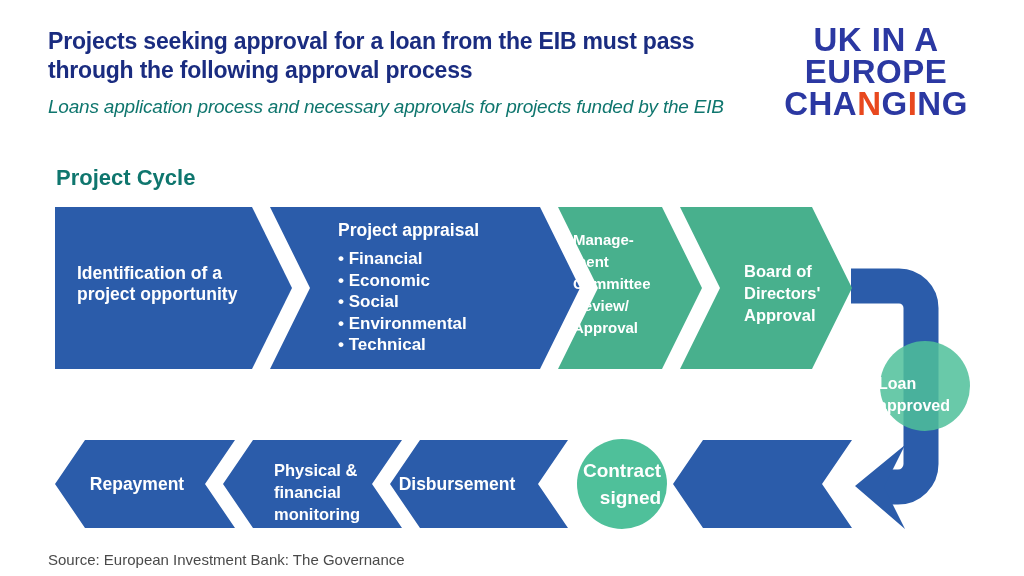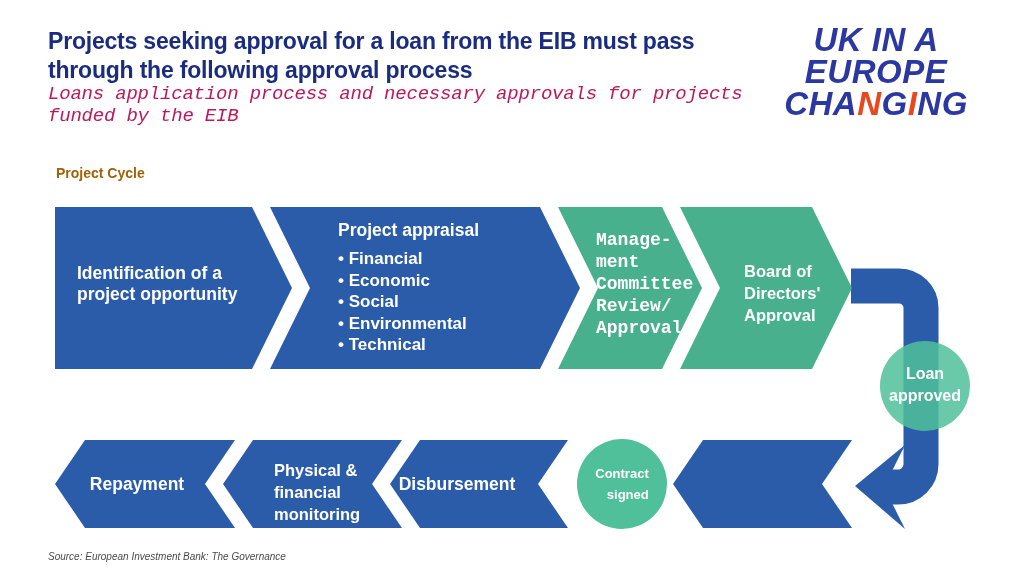--- a/index.html
+++ b/index.html
@@ -6,56 +6,56 @@
   .stage {
     position:relative; width:1024px; height:576px; background:#ffffff;
     font-family:"Liberation Sans", sans-serif; overflow:hidden;
   }
   .title {
     position:absolute; left:48px; top:27px; width:730px;
     font-size:23px; line-height:29px; font-weight:700;
     color:#1a2c80; white-space:pre-line; letter-spacing:-0.2px;
   }
   .subtitle {
-    position:absolute; left:48px; top:83px; width:740px;
-    font-size:19px; font-style:italic; color:#be185d; letter-spacing:-0.2px;font-family:Liberation Mono, monospace;
+    position:absolute; left:48px; top:96px; width:740px;
+    font-size:19px; font-style:italic; color:#0f766e; letter-spacing:-0.2px;
   }
   .logo {
     position:absolute; left:760px; top:24px; width:232px;
     text-align:center; font-weight:700; font-size:33px; line-height:32px;
-    color:#2b38a2; letter-spacing:0.5px;font-style:italic;
+    color:#2b38a2; letter-spacing:0.5px;
   }
   .logo .red { color:#e8481e; }
   .cycle-label {
     position:absolute; left:56px; top:165px;
-    font-size:14px; font-weight:700; color:#a16207;
+    font-size:22px; font-weight:700; color:#0f766e;
   }
   .diagram-svg { position:absolute; left:0; top:0; }
   .lbl {
     position:absolute; color:#ffffff; font-weight:700;
   }
   .pre { white-space:pre-line; }
   .center { display:flex; align-items:center; justify-content:center; text-align:right; }
   .c1 { left:77px; top:263px; width:190px; font-size:17.5px; line-height:21px; }
   .c2 { left:338px; top:220px; width:190px; }
   .c2-title { font-size:17.5px; font-weight:700; }
   .c2 ul { list-style:none; margin:7px 0 0 0; padding:0; }
   .c2 li { font-size:17px; line-height:21.5px; font-weight:700; }
   .c2 li::before { content:"\2022\00a0"; }
-  .c3 { left:596px; top:229px; width:110px; font-size:18px; line-height:22px;font-family:Liberation Mono, monospace; }
+  .c3 { left:573px; top:229px; width:110px; font-size:15px; line-height:22px; }
   .c4 { left:744px; top:260px; width:110px; font-size:16.5px; line-height:22px; }
-  .loan { left:878px; top:363px; width:94px; font-size:16px; line-height:21.5px; text-align:center; }
+  .loan { left:878px; top:373px; width:94px; font-size:16px; line-height:21.5px; }
   .repayment    { left:78px;  top:440px; width:118px; height:88px; font-size:17.5px; }
   .physical     { left:274px; top:449px; width:130px; font-size:16.5px; line-height:22px;margin-top:10px; }
   .disbursement { left:396px; top:440px; width:122px; height:88px; font-size:17.5px; }
-  .contract     { left:577px; top:440px; width:90px;  height:88px; font-size:13px; line-height:21px; }
+  .contract     { left:577px; top:440px; width:90px;  height:88px; font-size:19px; line-height:27px; }
   .negotiation  { left:694px; top:440px; width:122px; height:88px; font-size:17.5px; }
   .source {
     position:absolute; left:48px; top:551px;
-    font-size:10px; font-style:italic; color:#4a4a4a;
+    font-size:15px; color:#4a4a4a;
   }
 </style>
 </head>
 <body>
 
 <div class="stage">
 
   <div class="title">Projects seeking approval for a loan from the EIB must pass
 through the following approval process</div>
   <div class="subtitle">Loans application process and necessary approvals for projects funded by the EIB</div>

